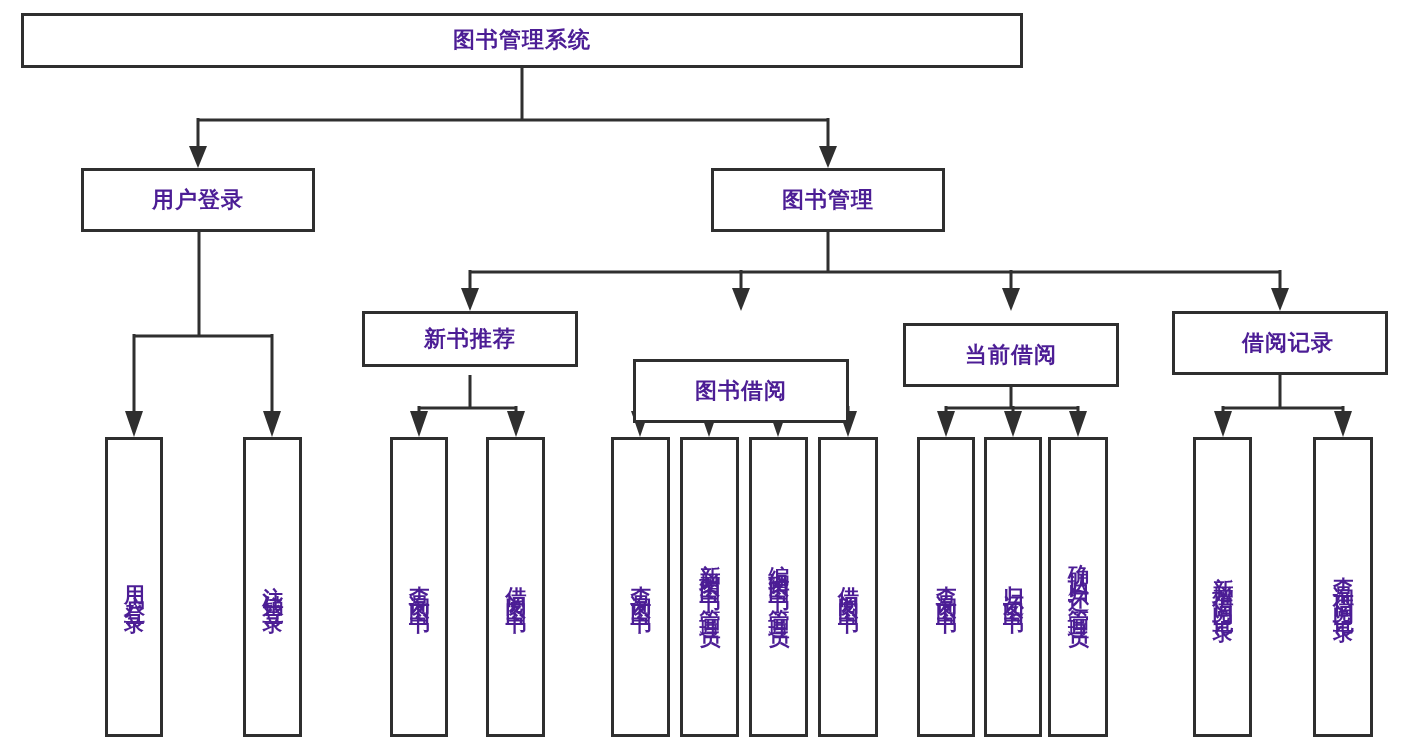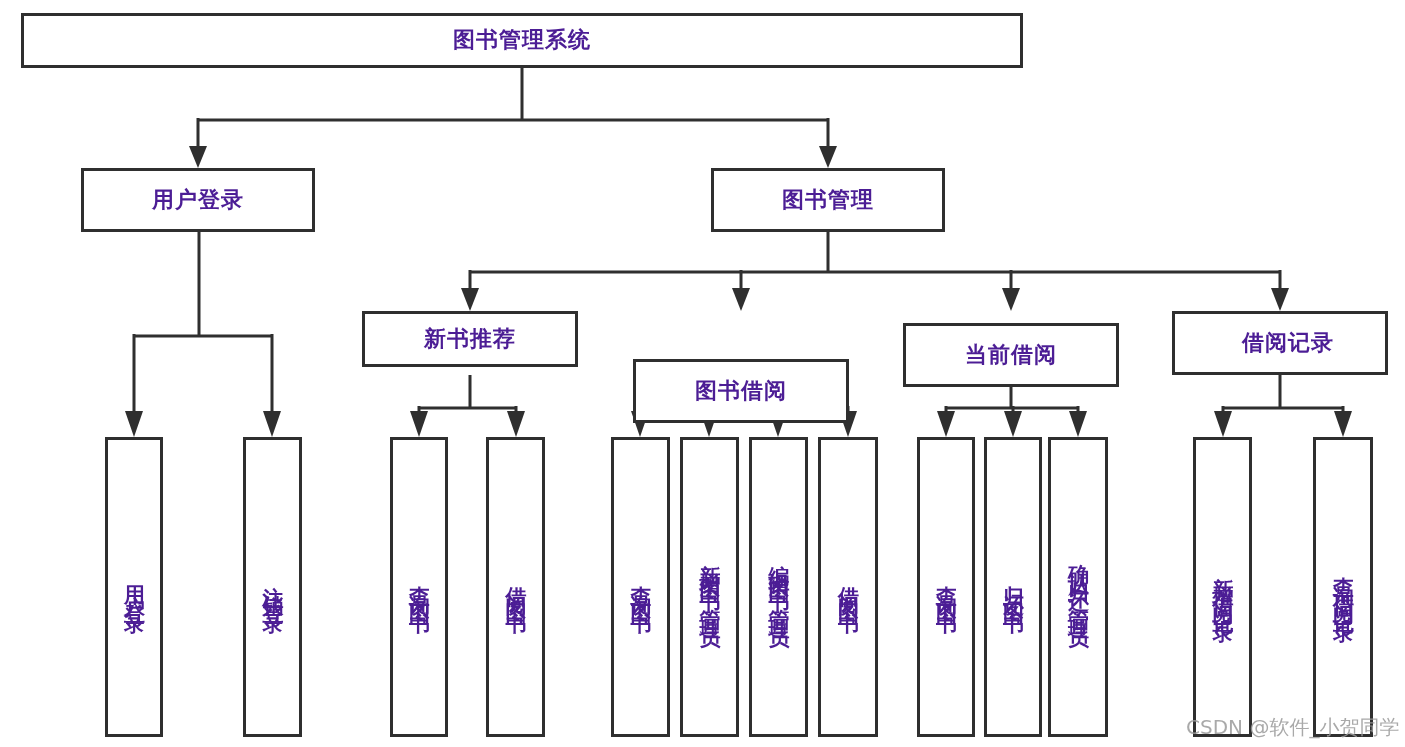--- a/index.html
+++ b/index.html
@@ -183,15 +183,14 @@
     <span class="vtxt">确认归还（管理员）</span>
   </div>
 
   <div class="node v" style="left:1193px; top:437px; width:59px; height:300px;">
     <span class="vtxt">新增借阅记录</span>
   </div>
   <div class="node v" style="left:1313px; top:437px; width:60px; height:300px;">
     <span class="vtxt">查询借阅记录</span>
   </div>
 
-  <div class="watermark">CSDN @软件_小贺同学</div>
 
 </div>
 
 </body></html>

